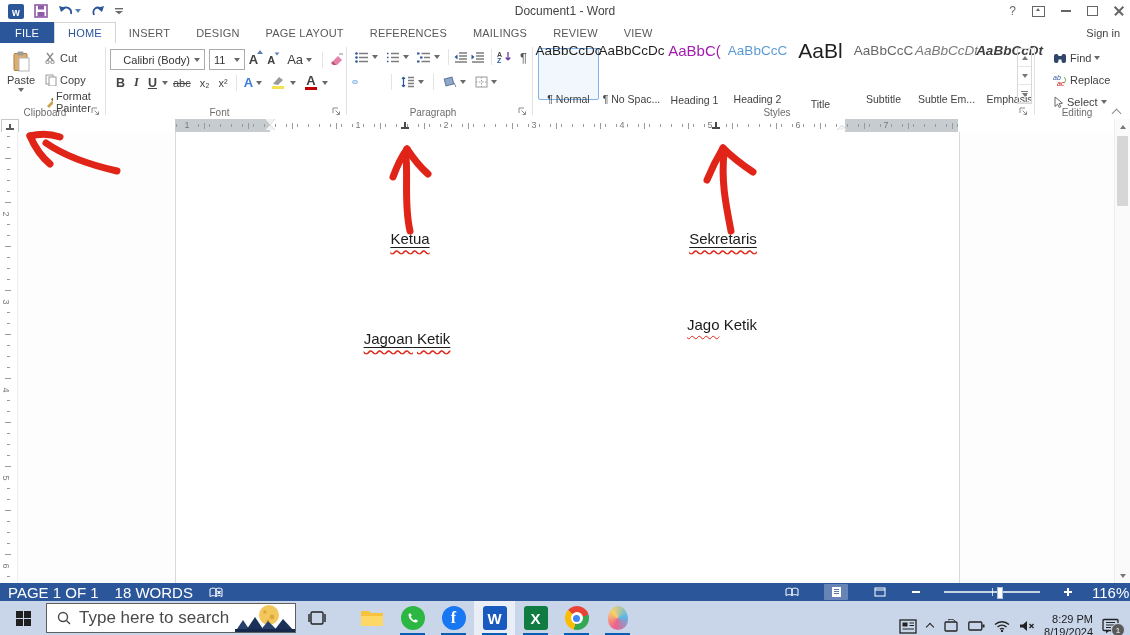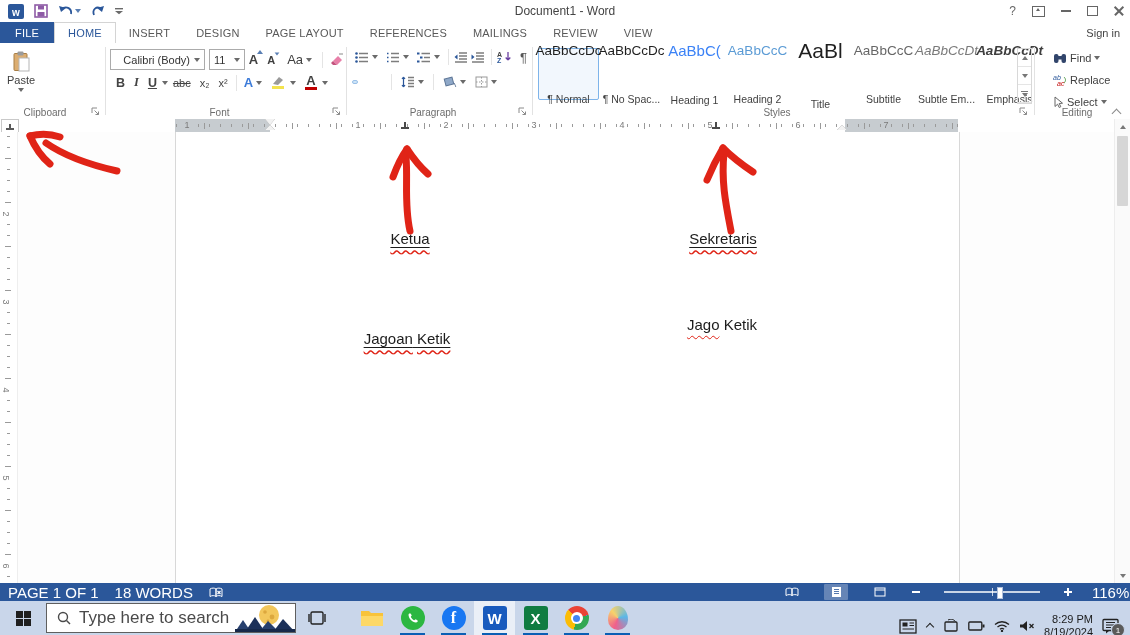--- a/index.html
+++ b/index.html
@@ -245,20 +245,44 @@
   <div class="grp" style="left:0;width:104px;">
     <div class="pastebtn">
       <svg width="17" height="21">
           <rect x="1" y="2.5" width="13" height="17" rx="1" fill="#dcae72" stroke="#a97e45"></rect>
           <rect x="4.5" y="0.5" width="6" height="4" rx="1" fill="#9b9b9b"></rect>
           <rect x="6" y="7" width="10" height="13" fill="#fff" stroke="#b5b5b5"></rect>
         </svg>
       <span>Paste</span>
       <span class="car"></span>
     </div>
+    <div class="clipcol">
+      <div class="rbtn">
+        <svg width="12" height="12">
+            <path d="M2,1 L8,9 M8,1 L2,9" stroke="#8a8a8a" stroke-width="1.3"></path>
+            <circle cx="2.5" cy="10" r="1.7" fill="none" stroke="#8a8a8a"></circle>
+            <circle cx="7.5" cy="10" r="1.7" fill="none" stroke="#8a8a8a"></circle>
+          </svg>
+        <span>Cut</span>
+      </div>
+      <div class="rbtn">
+        <svg width="12" height="12">
+            <rect x="1" y="1" width="7" height="9" fill="#fff" stroke="#9a9a9a"></rect>
+            <rect x="4" y="3" width="7" height="9" fill="#fff" stroke="#9a9a9a"></rect>
+          </svg>
+        <span>Copy</span>
+      </div>
+      <div class="rbtn">
+        <svg width="13" height="12">
+            <path d="M2,10 L7,5 L9,7 L4,12 Z" fill="#c9a34d"></path>
+            <rect x="7" y="1" width="5" height="5" transform="rotate(45 9.5 3.5)" fill="#8a6d2f"></rect>
+          </svg>
+        <span>Format Painter</span>
+      </div>
+    </div>
     <span class="grplabel">Clipboard</span>
     <span class="launcher">
         <svg width="9" height="9">
           <path d="M1,1 H6 M1,1 V6 M3.5,3.5 L7.5,7.5 M7.5,4.5 V7.5 H4.5" stroke="#8a8a8a" fill="none"></path>
         </svg>
       </span>
   </div>
   <div class="gsep" style="left:105px;"></div>
 
   <div class="grp" style="left:108px;width:237px;">
@@ -417,21 +441,21 @@
     <div class="flex" style="position:absolute;top:5px;left:2px;gap:2px;">
       <div class="styletile sel">
         <span class="sprev">AaBbCcDc</span>
         <span class="sname">¶ Normal</span>
       </div>
       <div class="styletile">
         <span class="sprev">AaBbCcDc</span>
         <span class="sname">¶ No Spac...</span>
       </div>
       <div class="styletile">
-        <span class="sprev" style="color:#3b82f6;font-size:15px;">AaBbC(</span>
+        <span class="sprev" style="color:#a21caf;font-size:15px;">AaBbC(</span>
         <span class="sname">Heading 1</span>
       </div>
       <div class="styletile">
         <span class="sprev" style="color:#5b9bd5;">AaBbCcC</span>
         <span class="sname">Heading 2</span>
       </div>
       <div class="styletile">
         <span class="sprev" style="font-size:21px;">AaBl</span>
         <span class="sname">Title</span>
       </div>

